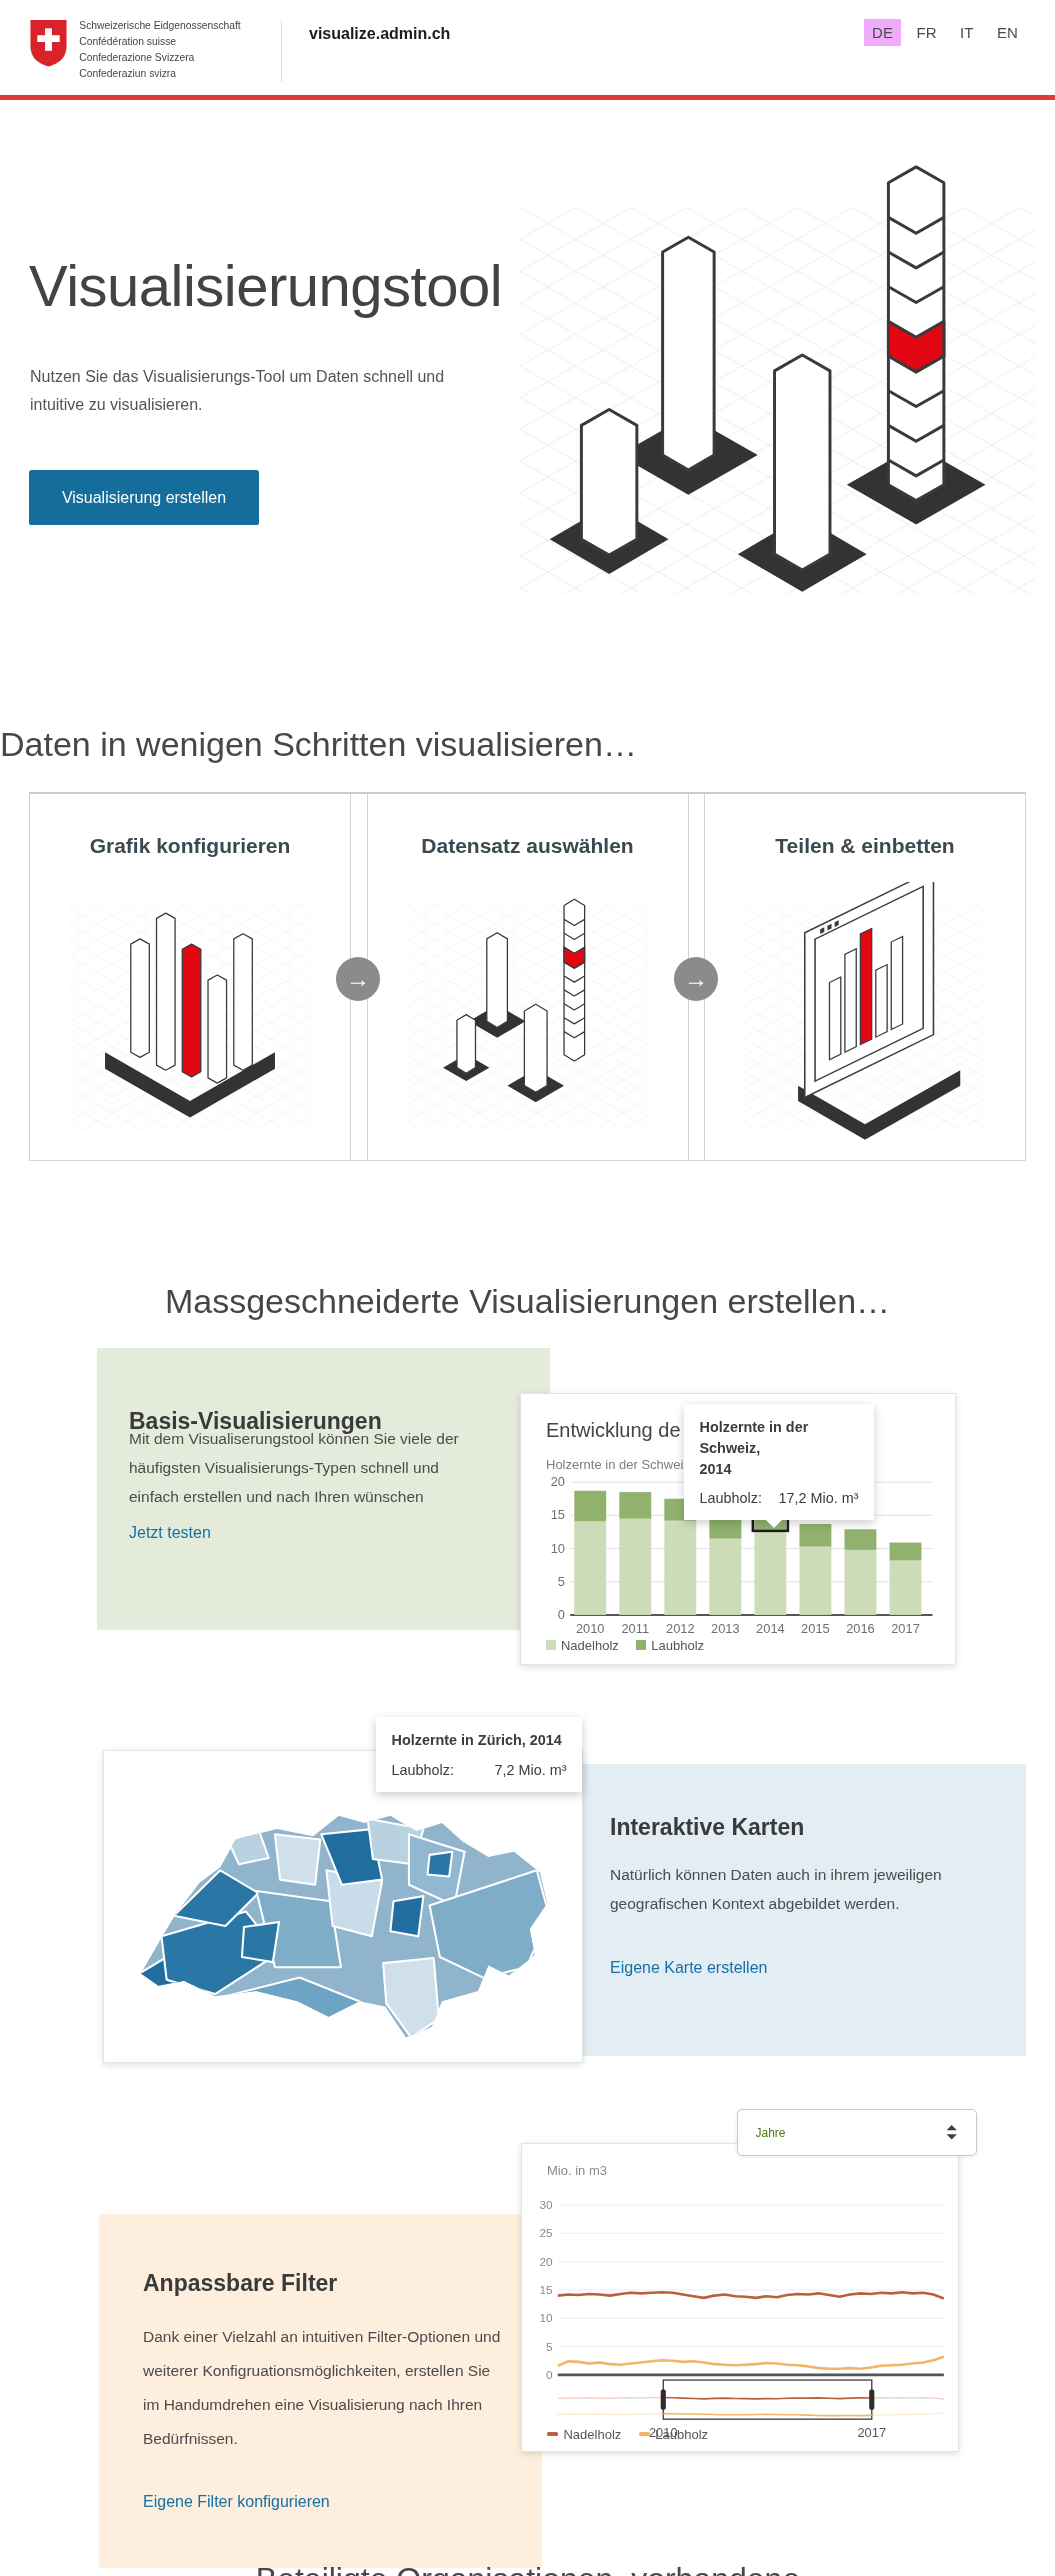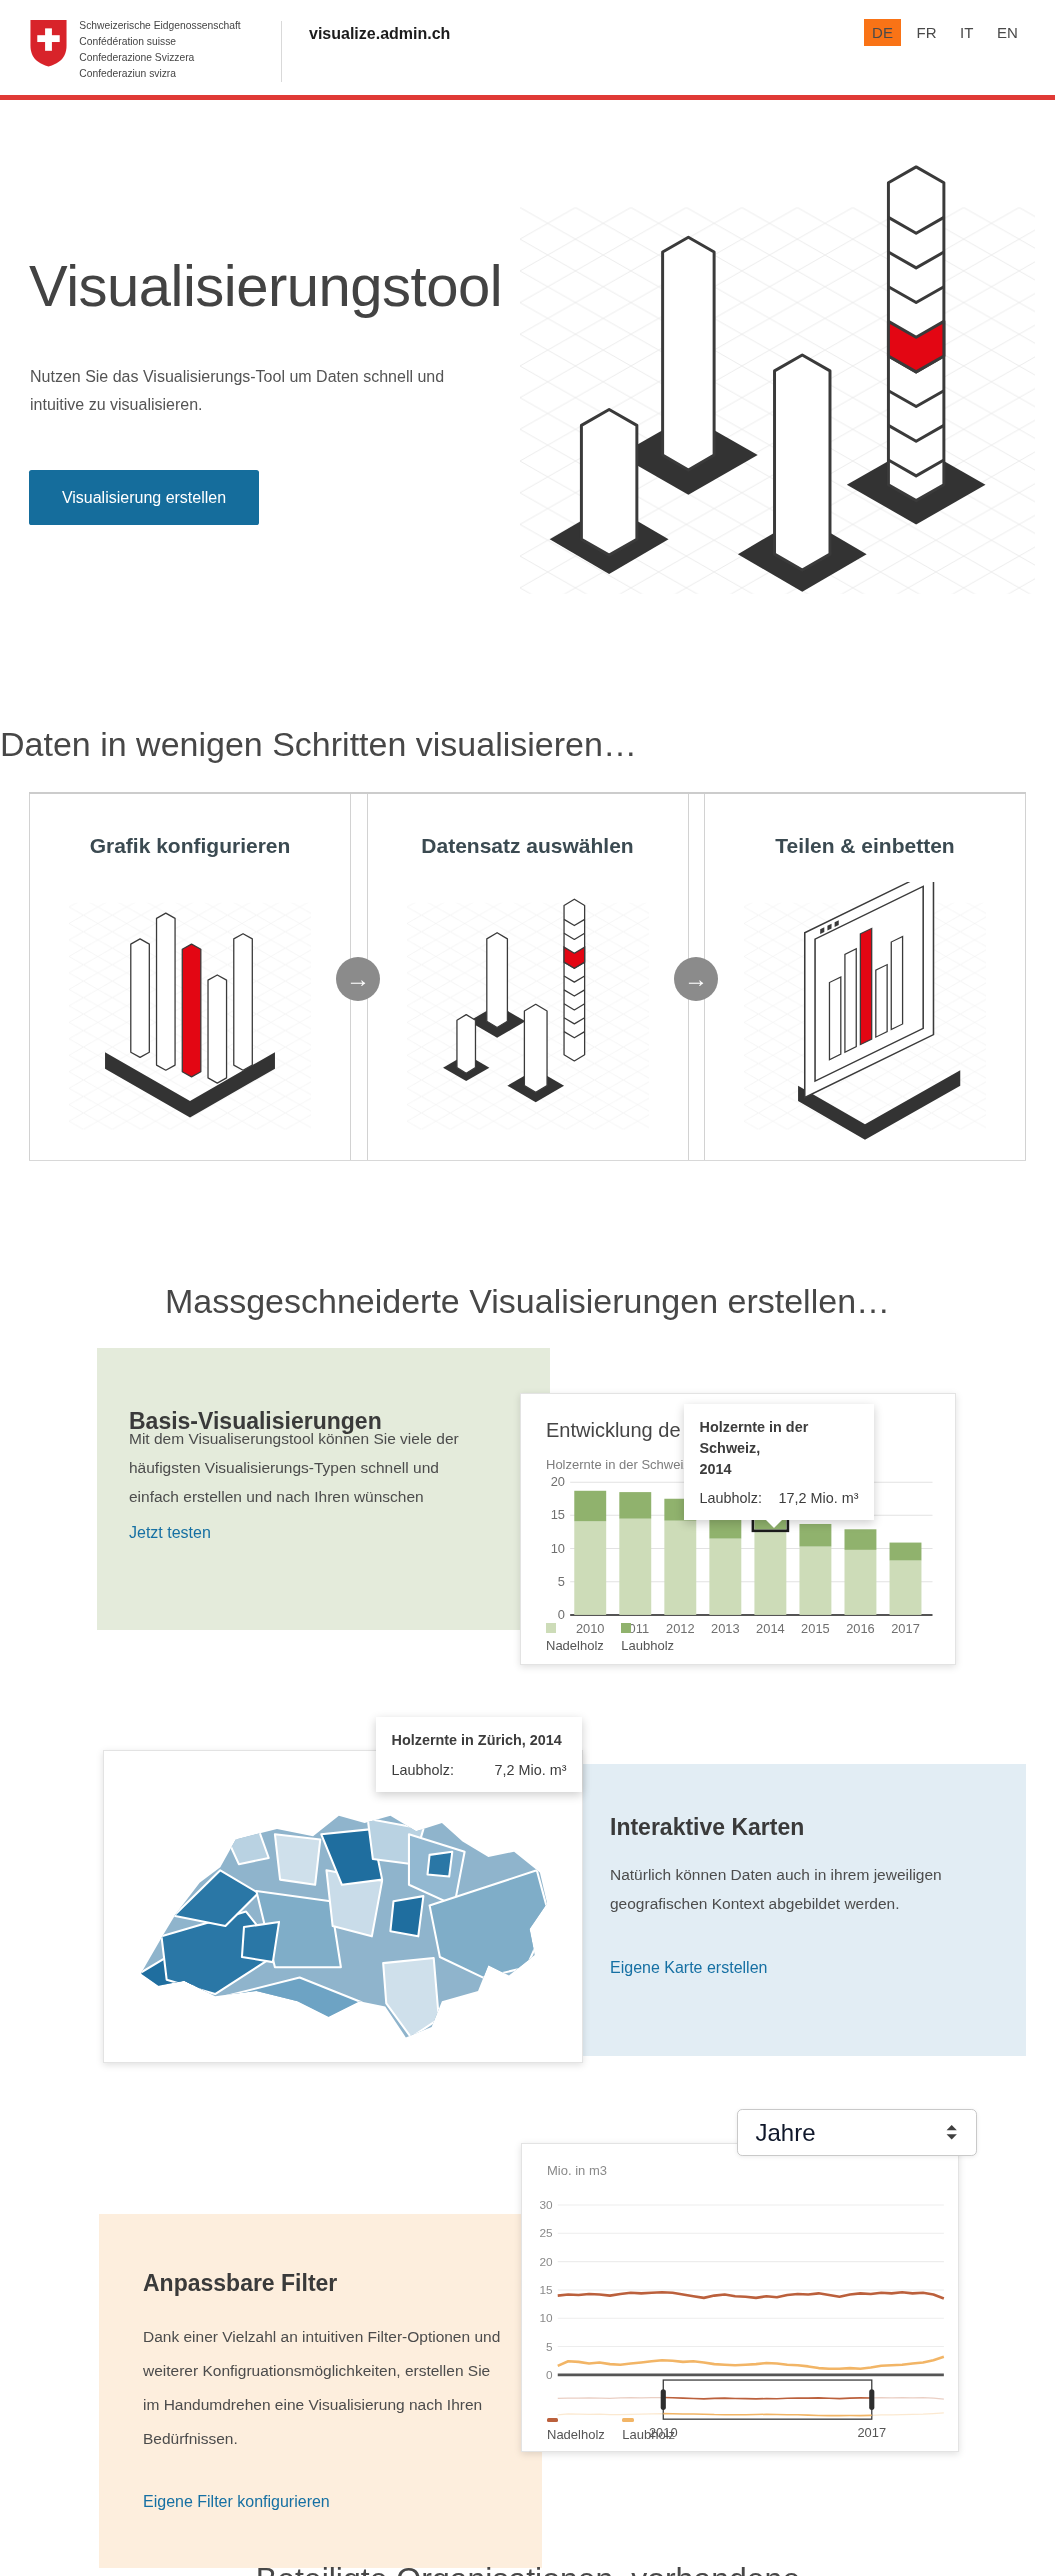--- a/index.html
+++ b/index.html
@@ -8,21 +8,21 @@
 
   
   .header { position:absolute; left:0; top:0; width:1055px; height:95px; background:#fff; }
   .logo-group { position:absolute; left:29px; top:17.5px; display:flex; }
   .shield { width:39px; height:50px; }
   .conf-lines { margin-left:11.3px; font-size:10.3px; line-height:16px; color:#454545; }
   .logo-divider { position:absolute; left:281px; top:20.6px; width:0.5px; height:61px; background:#d9d9d9; }
   .site-title { position:absolute; left:309px; top:25px; font-size:16px; font-weight:bold; color:#1c1c1c; }
   .lang-switcher { position:absolute; right:29px; top:18.5px; display:flex; gap:7.2px; }
   .lang { border:none; background:transparent; font-family:inherit; font-size:15px; color:#4a4a4a; padding:5.2px 8.2px; cursor:pointer; }
-  .lang.active { background:#f97316; }
+  .lang.active { background:#f0abfc; }
   .header-rule { position:absolute; left:0; top:95px; width:1055px; height:4.6px; background:#e03a36; }
 
   
   .hero-title { position:absolute; left:29px; top:252px; font-size:58px; font-weight:200; letter-spacing:-0.5px; color:#434343; }
   .hero-sub { position:absolute; left:30px; top:363px; width:443px; font-size:16px; line-height:28px; color:#545454; }
   .hero-cta { position:absolute; left:29px; top:470px; width:230px; height:55px; background:#156d9c; color:#fff;
               border:none; border-radius:2.6px; font-family:inherit; font-size:16px; cursor:pointer; }
   .hero-art { position:absolute; left:520px; top:124px; }
 
   
@@ -44,40 +44,40 @@
   .card-orange{ position:absolute; left:99px; top:2214px; width:443px; height:354px; background:#fdeedd; }
   .feat-title { position:absolute; left:32px; font-size:23px; font-weight:bold; color:#3a3a3a; }
   .feat-text  { position:absolute; left:32px; font-size:15.5px; line-height:29px; color:#4c4c4c; }
   .feat-link  { position:absolute; left:32px; font-size:16px; color:#1670a3; text-decoration:none; cursor:pointer; }
 
   .panel { background:#fff; border:0.5px solid #e3e3e3; box-shadow:0 1.5px 7.2px rgba(0,0,0,0.13); position:absolute; }
   .basis-panel { left:520px; top:1393px; width:436px; height:272px; }
   .basis-chart-title { position:absolute; left:25px; top:25px; font-size:20px; color:#454545; white-space:nowrap; overflow:hidden; width:155px; }
   .basis-chart-sub { position:absolute; left:25px; top:63px; font-size:13px; color:#7d7d7d; white-space:nowrap; overflow:hidden; width:216px; }
   .legend-row { position:absolute; display:flex; gap:17.5px; font-size:13px; color:#555; align-items:center; }
-  .legend-item { display:flex; align-items:flex-start; gap:5.2px;flex-direction:column; }
+  .legend-item { display:flex; align-items:center; gap:5.2px; }
   .sq { width:9.8px; height:9.8px; display:inline-block; }
   .dash { width:11.3px; height:3.6px; border-radius:1.5px; display:inline-block; }
 
   .tooltip { position:absolute; background:#fff; box-shadow:0 2.6px 9.3px rgba(0,0,0,0.2); padding:13.4px 15.5px; z-index:5; }
   .tt-title { font-size:14.4px; font-weight:bold; color:#3c3c3c; line-height:20.6px; }
   .tt-row { display:flex; justify-content:space-between; margin-top:11.3px; font-size:14.4px; color:#3c3c3c; gap:13px; }
   .tt-pointer { position:absolute; bottom:-8.2px; width:0; height:0; border-left:8.8px solid transparent;
                 border-right:8.8px solid transparent; border-top:8.8px solid #fff; }
   .basis-tooltip { left:684px; top:1404px; width:190px; }
   .map-tooltip { left:376px; top:1717px; width:206px; }
 
   .map-panel { left:103px; top:1750px; width:480px; height:313px; z-index:2; }
 
   .filter-panel { left:521px; top:2143px; width:438px; height:309px; z-index:2; }
   .filter-ylabel { position:absolute; left:25px; top:18.5px; font-size:13px; color:#8a8a8a; }
   .dropdown { position:absolute; left:737px; top:2109px; width:240px; height:47px; background:#fff; border:1px solid #c9c9c9;
               border-radius:5.2px; box-shadow:0 1px 4.1px rgba(0,0,0,0.08); z-index:4; display:flex; align-items:center;
               padding:0 17.5px; justify-content:space-between; cursor:pointer; }
-  .dropdown-label { font-size:24px; color:#0f172a; }
+  .dropdown-label { font-size:12px; color:#4d7c0f; }
 
   
   .tags-heading { position:absolute; left:193px; top:2550px; width:670px; text-align:center; font-size:32px; font-weight:200; line-height:58px; color:#474747; }
 </style>
 </head>
 <body>
 
 <div class="page">
 
   <div class="header">

